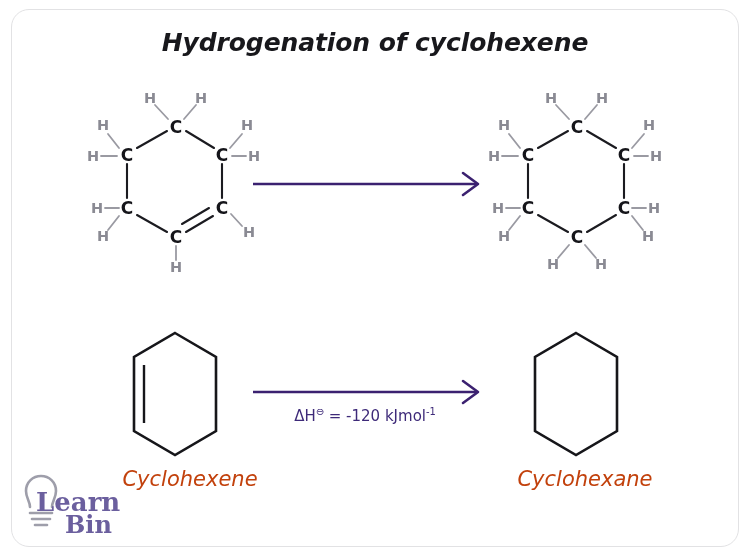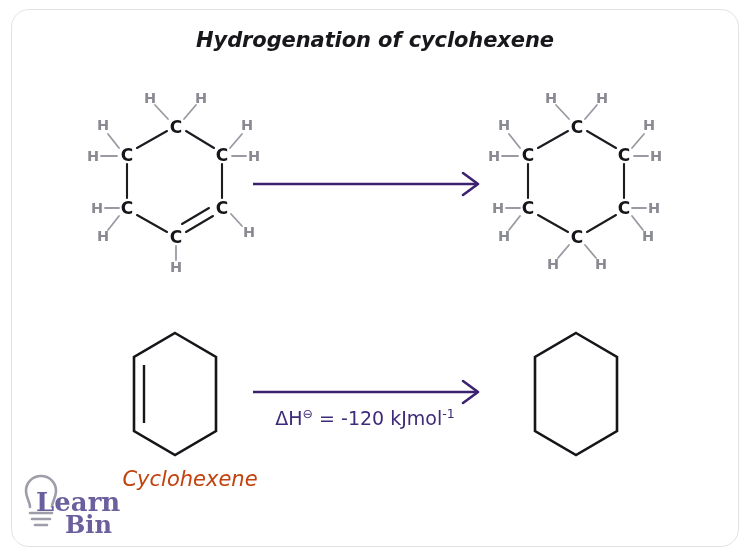--- a/index.html
+++ b/index.html
@@ -32,21 +32,21 @@
     box-sizing: border-box;
     background: #ffffff;
   }
   #figure-title {
     position: absolute;
     left: 0;
     top: 28px;
     width: 750px;
     text-align: center;
     font-family: "DejaVu Sans", sans-serif;
-    font-size: 21px;
+    font-size: 25px;
     font-weight: bold;
     font-style: italic;
     color: #18181c;
     letter-spacing: -0.1px;
   }
   .svg-layer {
     position: absolute;
     left: 0;
     top: 0;
     width: 750px;
@@ -101,21 +101,21 @@
     stroke-linecap: round;
     stroke-linejoin: round;
   }
   .enthalpy-label {
     position: absolute;
     left: 255px;
     top: 406px;
     width: 220px;
     text-align: center;
     font-family: "DejaVu Sans", sans-serif;
-    font-size: 19px;
+    font-size: 15px;
     color: #3e2a79;
     white-space: nowrap;
   }
   .enthalpy-label sup {
     font-size: 0.66em;
     vertical-align: super;
   }
   .species-label {
     position: absolute;
     font-family: "DejaVu Sans", sans-serif;
@@ -285,20 +285,21 @@
       <polygon class="skeletal" points="576,333 617,357 617,431 576,455 535,431 535,357"></polygon>
     </g>
 
   </svg>
 
   <div class="enthalpy-label">
     <span>ΔH</span><sup>⊖</sup><span> = </span><span>-120</span>&nbsp;<span>kJmol</span><sup>-1</sup>
   </div>
 
   <div class="species-label" id="label-reactant">Cyclohexene</div>
+  <div class="species-label" id="label-product">Cyclohexane</div>
 
   <svg id="brand-logo" viewBox="0 0 108 76">
     <g>
       <path class="bulb-stroke" d="M33 46 C33 40 37 37 37 30 C37 21 30 15 22 15 C14 15 7 21 7 30 C7 37 11 40 11 46"></path>
       <line class="bulb-stroke" x1="11" y1="52" x2="33" y2="52"></line>
       <line class="bulb-stroke" x1="13" y1="58" x2="31" y2="58"></line>
       <line class="bulb-stroke" x1="16" y1="64" x2="28" y2="64"></line>
     </g>
     <text class="brand-text brand-learn" x="17" y="50">Learn</text>
     <text class="brand-text brand-bin" x="46" y="72">Bin</text>

